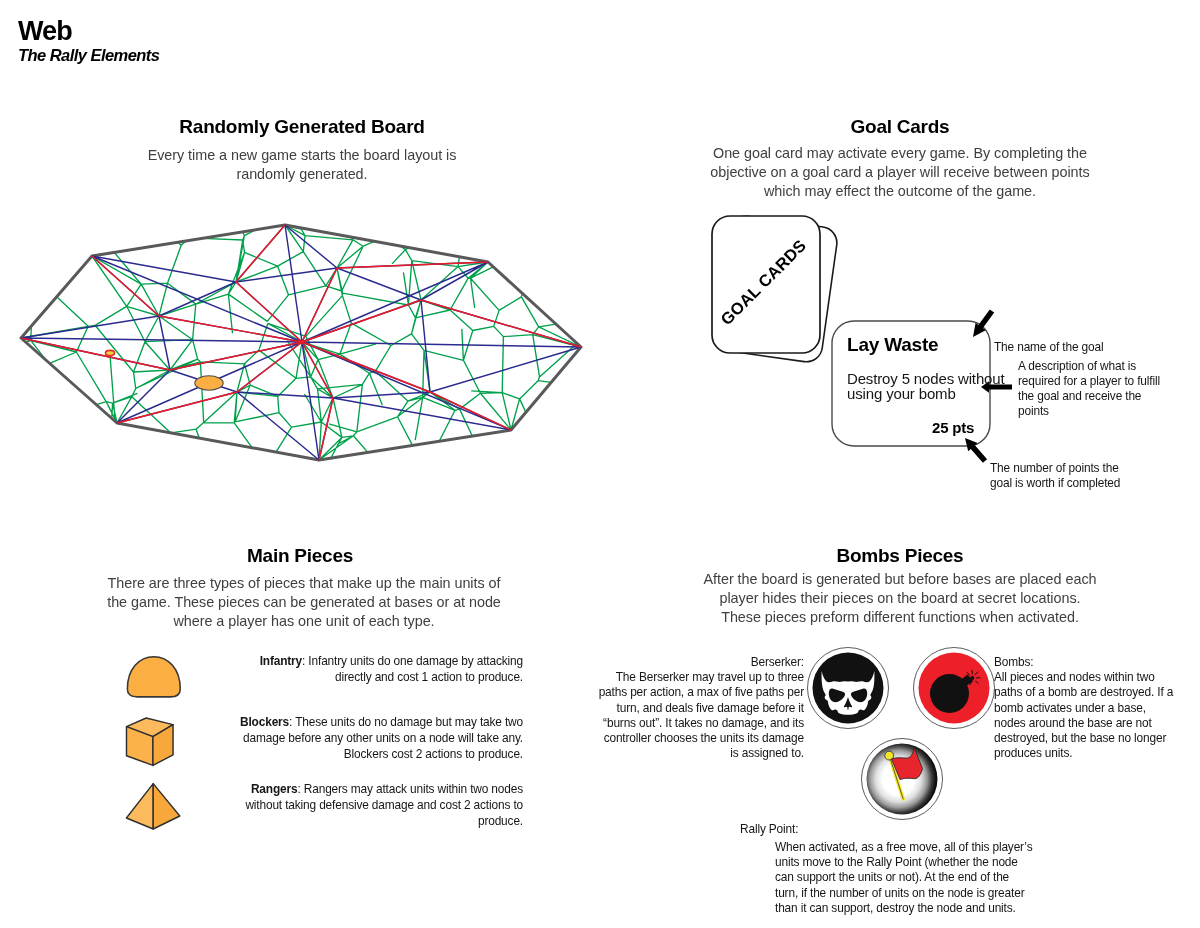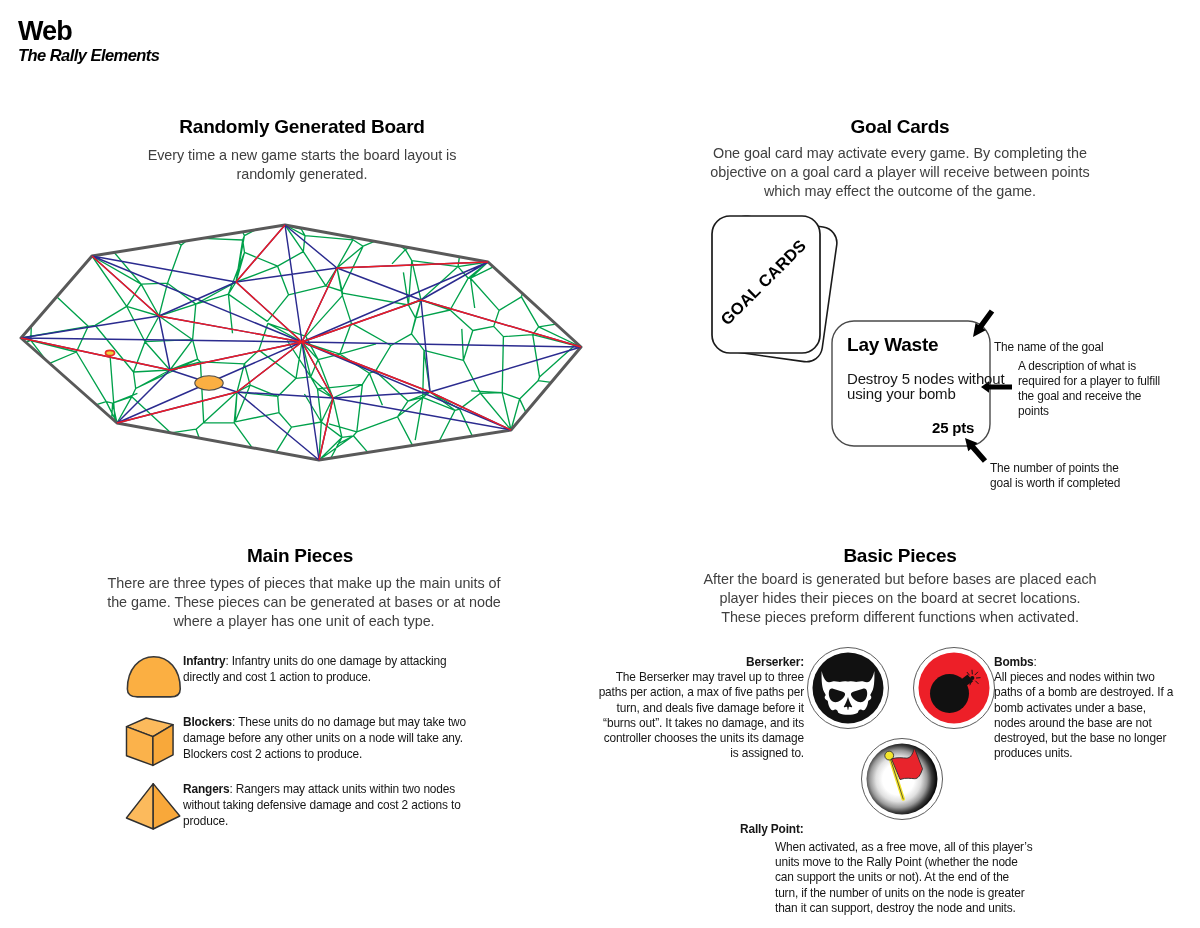--- a/index.html
+++ b/index.html
@@ -12,26 +12,26 @@
   
   #masthead{left:18px;top:18px;}
   #doc-title{font-size:27px;font-weight:700;letter-spacing:-0.9px;line-height:1;color:#000;}
   #doc-subtitle{font-size:16.5px;font-weight:700;font-style:italic;line-height:1;
                 margin-top:2px;color:#000;letter-spacing:-0.55px;}
 
   
   .sec-title{font-size:19px;font-weight:700;text-align:center;color:#000;line-height:1.1;
              letter-spacing:-0.25px;white-space:nowrap;}
   .sec-sub{font-size:14.4px;text-align:center;color:#404040;line-height:19px;letter-spacing:-0.05px;white-space:nowrap;}
-  .piece-text{font-size:11.9px;line-height:16.2px;color:#161616;letter-spacing:-0.15px;}
+  .piece-text{font-size:11.9px;line-height:16.2px;color:#161616;letter-spacing:-0.15px;text-align:right;}
   .piece-text b{font-weight:700;}
 
   
   .hp-text{font-size:11.9px;line-height:15.2px;color:#161616;letter-spacing:-0.15px;}
-  .hp-text b{font-weight:700;}
+  .hp-text b{font-weight:400;}
 
   
   .callout{font-size:11.9px;line-height:15px;color:#161616;letter-spacing:-0.15px;white-space:nowrap;}
 </style>
 </head>
 <body>
 
 <div id="page">
 
   <div class="abs" id="masthead">
@@ -107,21 +107,21 @@
   <svg class="abs" width="60" height="52" viewBox="0 0 60 52" style="left:123px;top:780px;">
     <g stroke="#2f2f2f" stroke-width="1.4" stroke-linejoin="round">
       <path d="M30.2 3.6 L3.4 38.0 L30.2 49.0 Z" fill="#fcba5c"></path>
       <path d="M30.2 3.6 L56.8 36.0 L30.2 49.0 Z" fill="#f8a83a"></path>
     </g>
   </svg>
   <div class="abs piece-text" style="left:183px;top:781px;width:340px;white-space:nowrap;">
     <span><b>Rangers</b>: Rangers may attack units within two nodes<br>without taking defensive damage and cost 2 actions to<br>produce.</span>
   </div>
 
-  <div class="abs sec-title" id="hp-title" style="left:700px;top:546px;width:400px;">Basic Pieces</div>
+  <div class="abs sec-title" id="hp-title" style="left:700px;top:546px;width:400px;">Bombs Pieces</div>
   <div class="abs sec-sub" id="hp-sub" style="left:695px;top:570px;width:410px;">After the board is generated but before bases are placed each<br>player hides their pieces on the board at secret locations.<br>These pieces preform different functions when activated.</div>
 
   <svg class="abs" width="84" height="84" viewBox="0 0 84 84" style="left:806px;top:646px;">
     <circle cx="42" cy="42" r="40.5" fill="#fff" stroke="#4a4a4a" stroke-width="0.9"></circle>
     <circle cx="42" cy="42" r="35.5" fill="#111111"></circle>
     <g transform="translate(42,44.5) scale(0.89,0.85) translate(-42,-44)">
     <path d="M12.4 21.2
              C13.6 27.0 15.4 31.0 17.6 33.1
              C19.9 35.3 22.6 34.0 24.6 33.5
              C27.0 32.9 29.2 33.6 31.4 33.8

